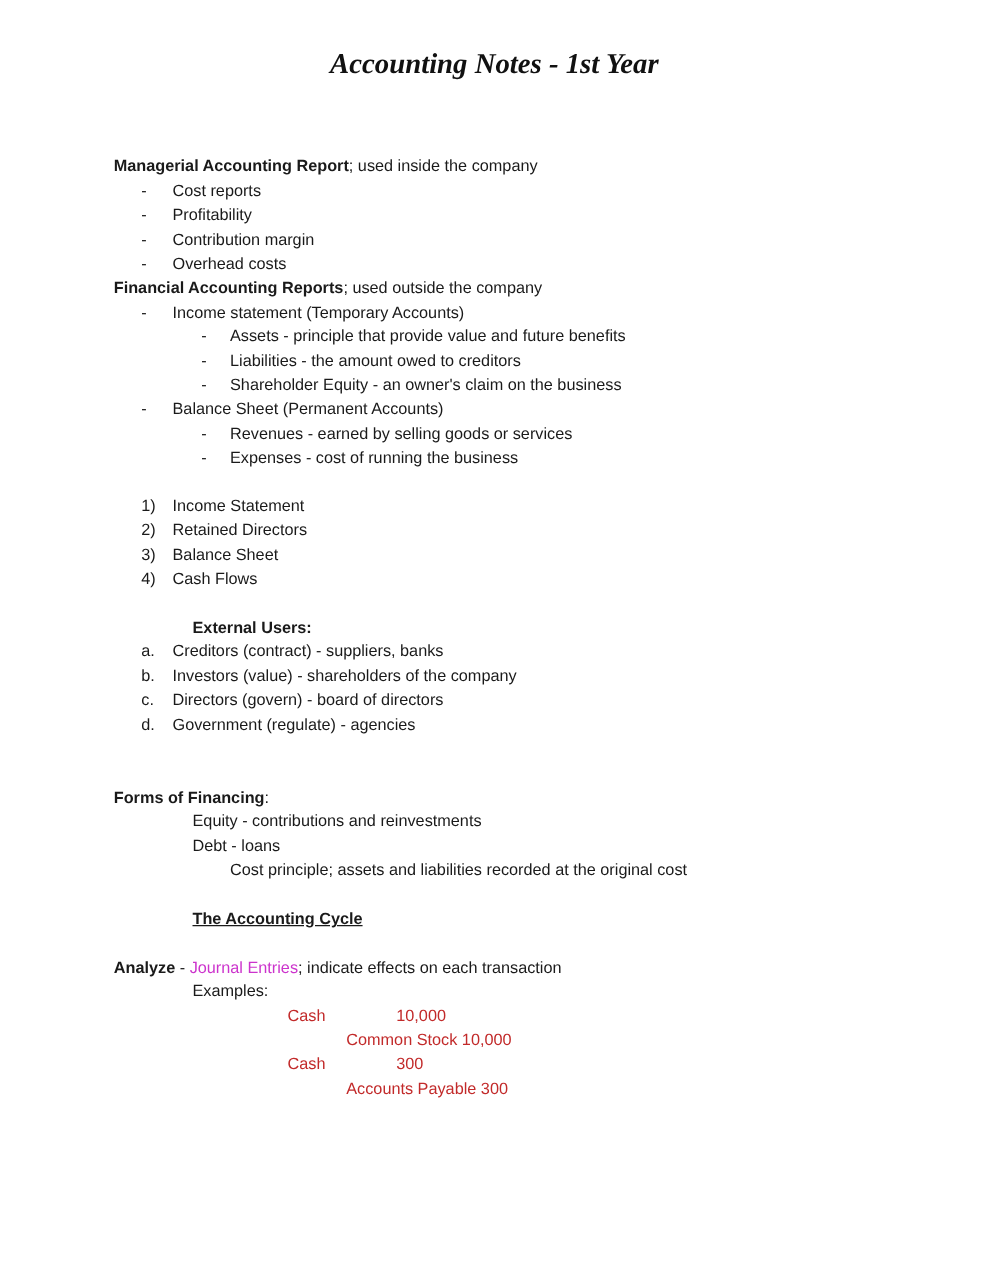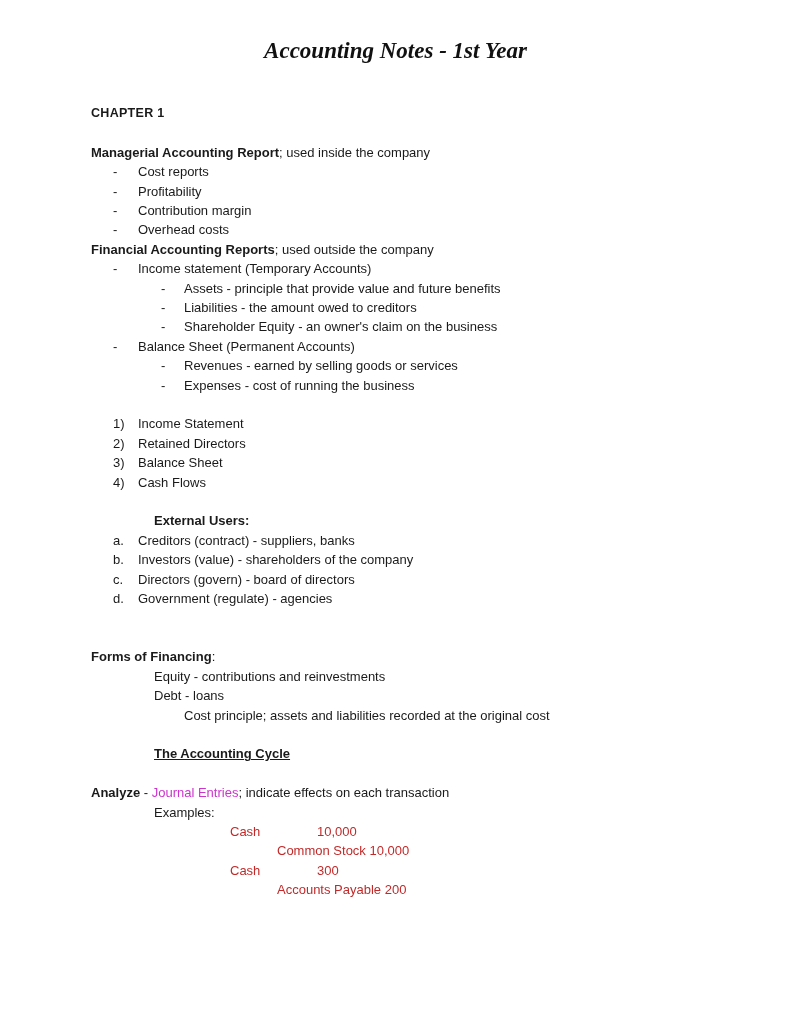--- a/index.html
+++ b/index.html
@@ -45,21 +45,20 @@
   .red { color: var(--journal, #c22a2a); gap: 40px; }
 </style>
 </head>
 <body>
 
 <div class="page">
   <div class="title">Accounting Notes - 1st Year</div>
 
   <div class="content">
 
-    <div class="row chapter">CHAPTER 1</div>
     <div class="sp"></div>
 
     <div class="row">
         <span class="b">Managerial Accounting Report</span>
         <span>; used inside the company</span>
       </div>
     <div class="row">
         <span class="m1">-</span>
         <span>Cost reports</span>
       </div>
@@ -175,16 +174,16 @@
 
     <div class="row red">
         <span class="jacct">Cash</span>
         <span>10,000</span>
       </div>
     <div class="row red i186">Common Stock 10,000</div>
     <div class="row red">
         <span class="jacct">Cash</span>
         <span>300</span>
       </div>
-    <div class="row red i186">Accounts Payable 200</div>
+    <div class="row red i186">Accounts Payable 300</div>
 
   </div>
 </div>
 
 </body></html>

